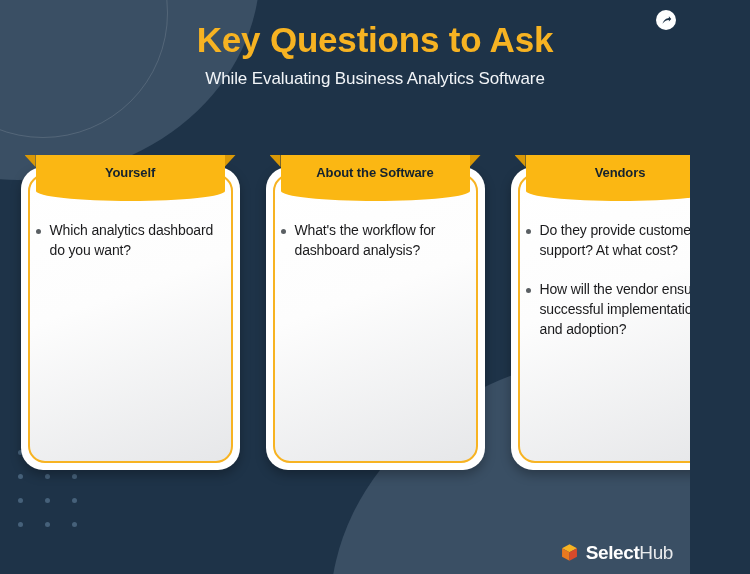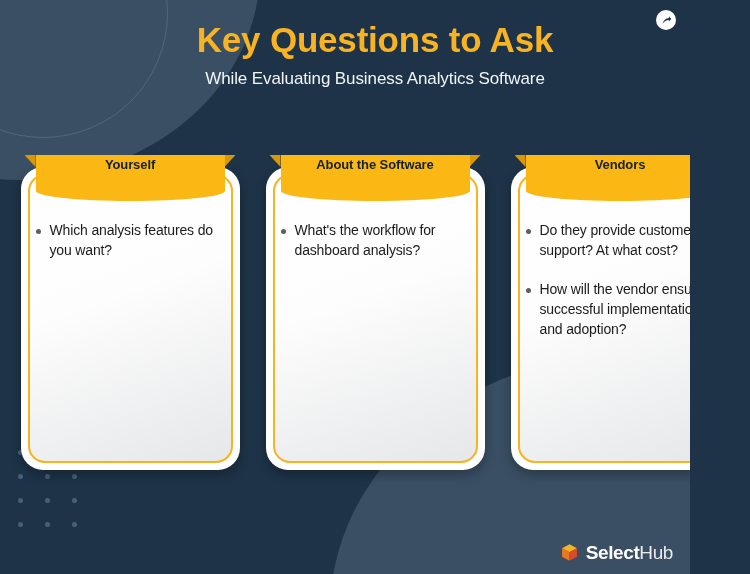--- a/index.html
+++ b/index.html
@@ -138,21 +138,21 @@
   .ribbon-fold-r { right:-11px; clip-path:polygon(0 0,100% 0,0 100%); }
 
   .ribbon-main {
     position:absolute; left:0; top:0;
     width:189px; height:46px;
     background:#fbb713;
     border-radius:0 0 50% 50% / 0 0 22% 22%;
     display:flex;
     align-items:flex-start;
     justify-content:center;
-    padding-top:2px;
+    padding-top:10px;
   }
   .ribbon-label {
     color:#14222e;
     font-size:13px;
     font-weight:bold;
     letter-spacing:-0.1px;
     white-space:nowrap;
   }
 
   
@@ -245,21 +245,21 @@
       <div class="ribbon">
         <div class="ribbon-fold-l"></div>
         <div class="ribbon-fold-r"></div>
         <div class="ribbon-main">
           <span class="ribbon-label">Yourself</span>
         </div>
       </div>
       <div class="card-list">
         <div class="bullet-item">
           <span class="bullet-dot"></span>
-          <span class="bullet-text">Which analysis features do you want?</span>
+          <span class="bullet-text">Which analytics dashboard do you want?</span>
         </div>
       </div>
     </div>
 
     <div class="card">
       <div class="card-plate"></div>
       <div class="card-body"></div>
       <div class="ribbon">
         <div class="ribbon-fold-l"></div>
         <div class="ribbon-fold-r"></div>

